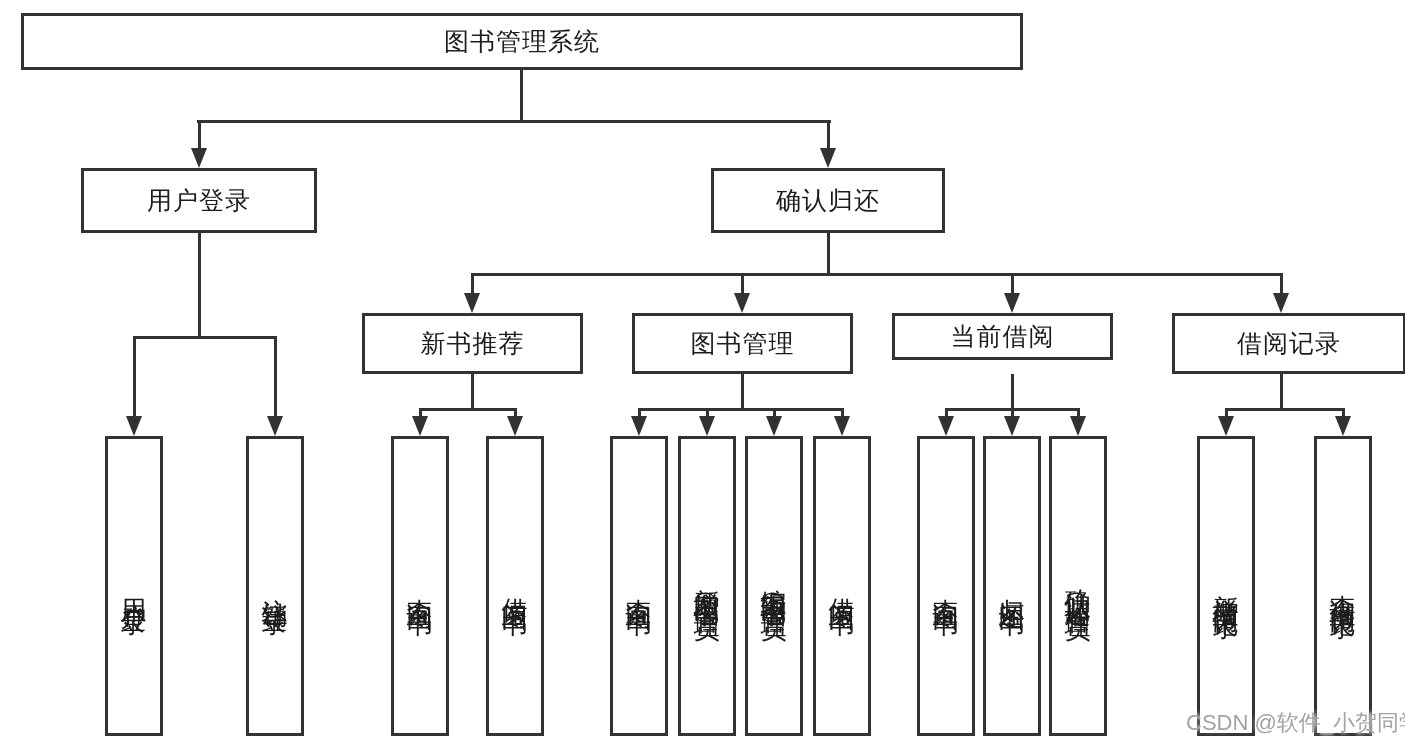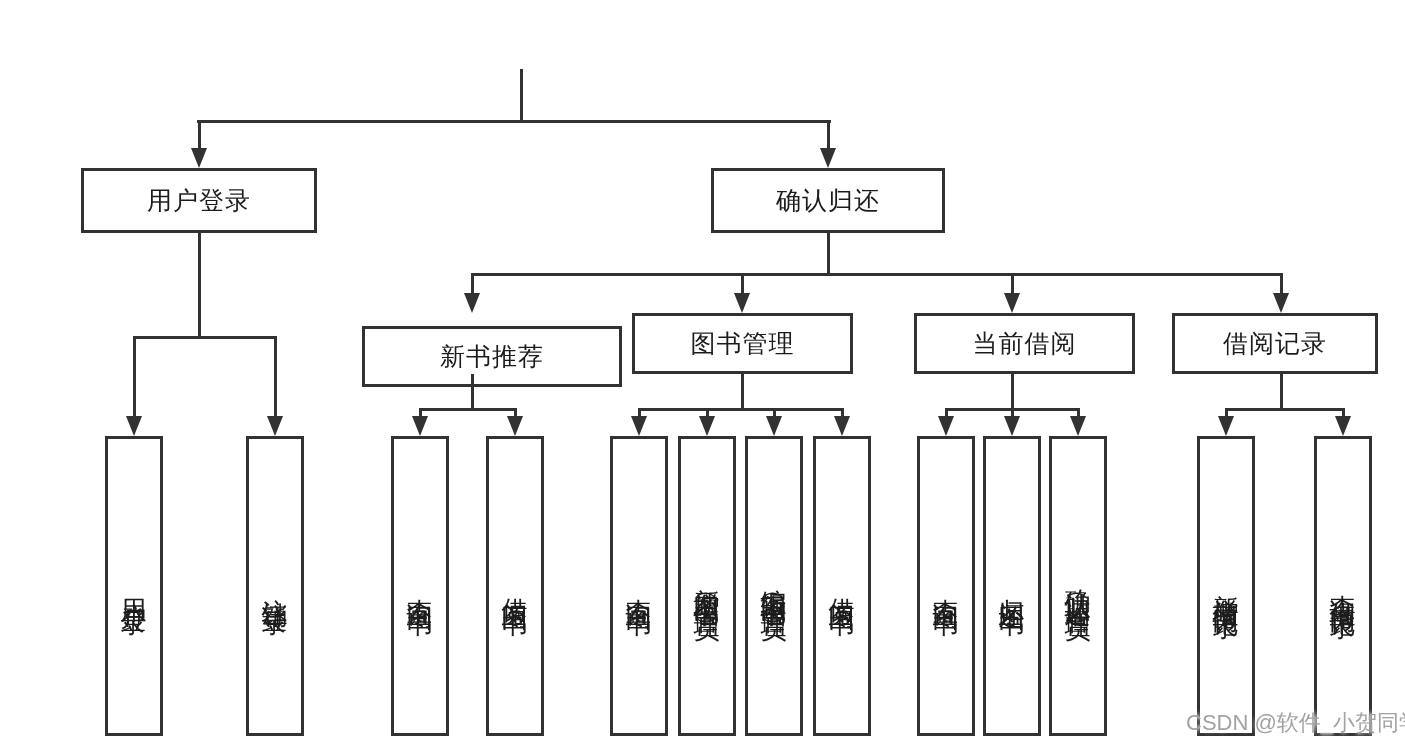--- a/index.html
+++ b/index.html
@@ -26,20 +26,23 @@
   
   .wm{position:absolute;left:1186px;top:708px;font-size:22px;color:#a2a2a2;
       white-space:nowrap;z-index:6;
       text-shadow:0 0 4px #ffffff,0 0 6px #ffffff;}
 </style>
 </head>
 <body>
 
 <div class="diagram">
 
+  <div class="box hbox" style="left:21px;top:13px;width:1002px;height:57px">
+    <span>图书管理系统</span>
+  </div>
 
   <div class="vl" style="left:520px;top:69px;height:53px"></div>
   <div class="hl" style="left:197px;top:120px;width:634px"></div>
   <div class="vl" style="left:198px;top:120px;height:30px"></div>
   <div class="arr" style="left:191px;top:148px"></div>
   <div class="vl" style="left:827px;top:120px;height:30px"></div>
   <div class="arr" style="left:820px;top:148px"></div>
 
   <div class="box hbox" style="left:81px;top:168px;width:236px;height:65px">
     <span>用户登录</span>
@@ -59,30 +62,30 @@
   <div class="hl" style="left:471px;top:273px;width:812px"></div>
   <div class="vl" style="left:471px;top:273px;height:22px"></div>
   <div class="arr" style="left:464px;top:293px"></div>
   <div class="vl" style="left:741px;top:273px;height:22px"></div>
   <div class="arr" style="left:734px;top:293px"></div>
   <div class="vl" style="left:1011px;top:273px;height:22px"></div>
   <div class="arr" style="left:1004px;top:293px"></div>
   <div class="vl" style="left:1280px;top:273px;height:22px"></div>
   <div class="arr" style="left:1273px;top:293px"></div>
 
-  <div class="box hbox" style="left:362px;top:326px;width:260px;height:61px">
+  <div class="box hbox" style="left:362px;top:313px;width:221px;height:61px">
     <span>新书推荐</span>
   </div>
   <div class="box hbox" style="left:632px;top:313px;width:221px;height:61px">
     <span>图书管理</span>
   </div>
-  <div class="box hbox" style="left:914px;top:313px;width:221px;height:61px">
+  <div class="box hbox" style="left:892px;top:313px;width:221px;height:47px">
     <span>当前借阅</span>
   </div>
-  <div class="box hbox" style="left:1172px;top:313px;width:206px;height:61px">
+  <div class="box hbox" style="left:1172px;top:313px;width:234px;height:61px">
     <span>借阅记录</span>
   </div>
 
   <div class="vl" style="left:471px;top:374px;height:36px"></div>
   <div class="hl" style="left:419px;top:408px;width:98px"></div>
   <div class="vl" style="left:419px;top:408px;height:10px"></div>
   <div class="arr" style="left:412px;top:416px"></div>
   <div class="vl" style="left:514px;top:408px;height:10px"></div>
   <div class="arr" style="left:507px;top:416px"></div>
 

